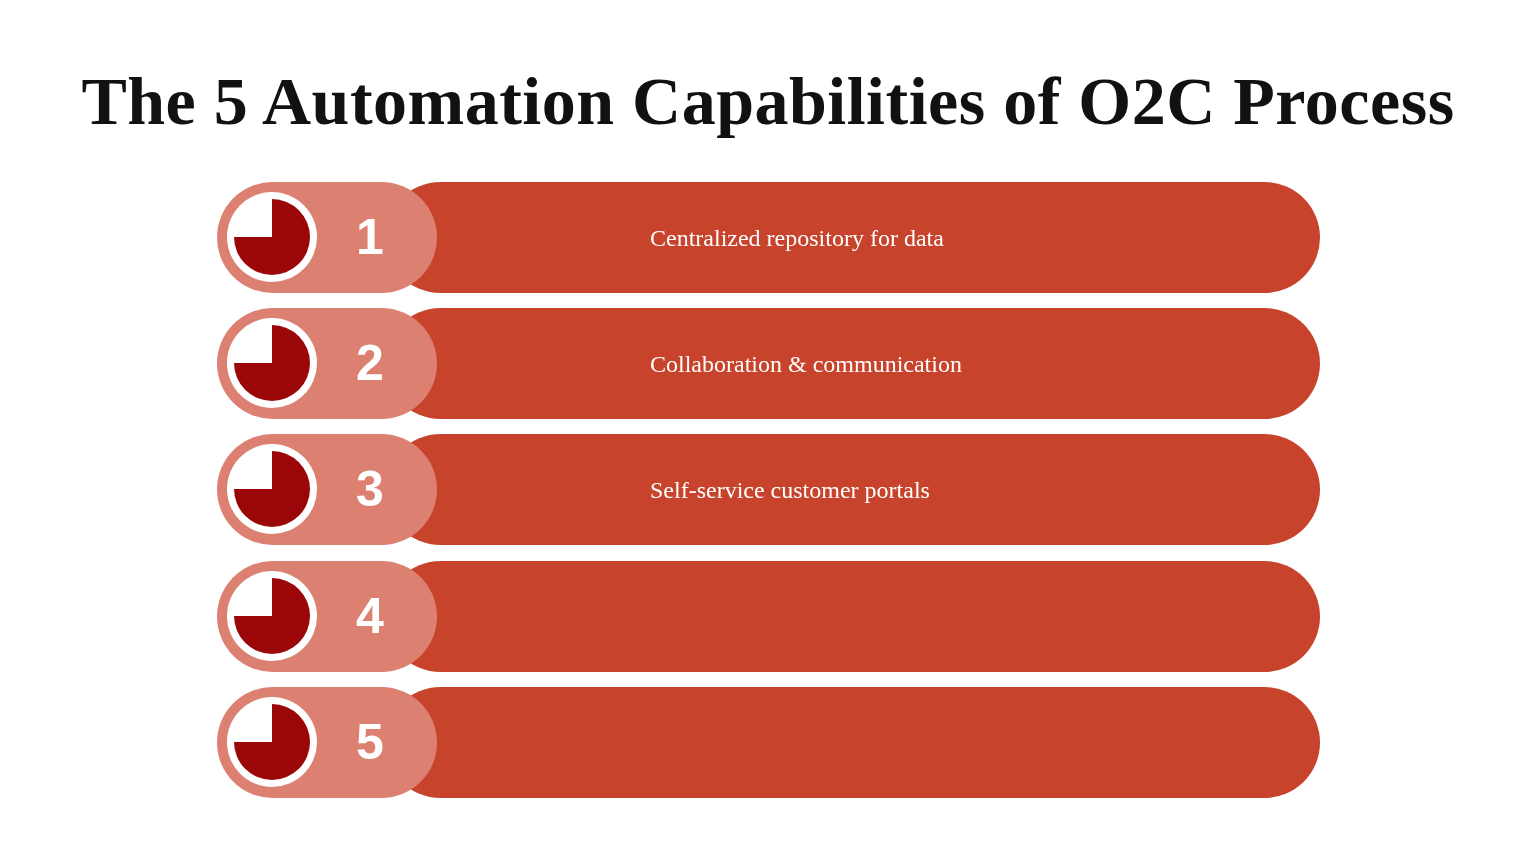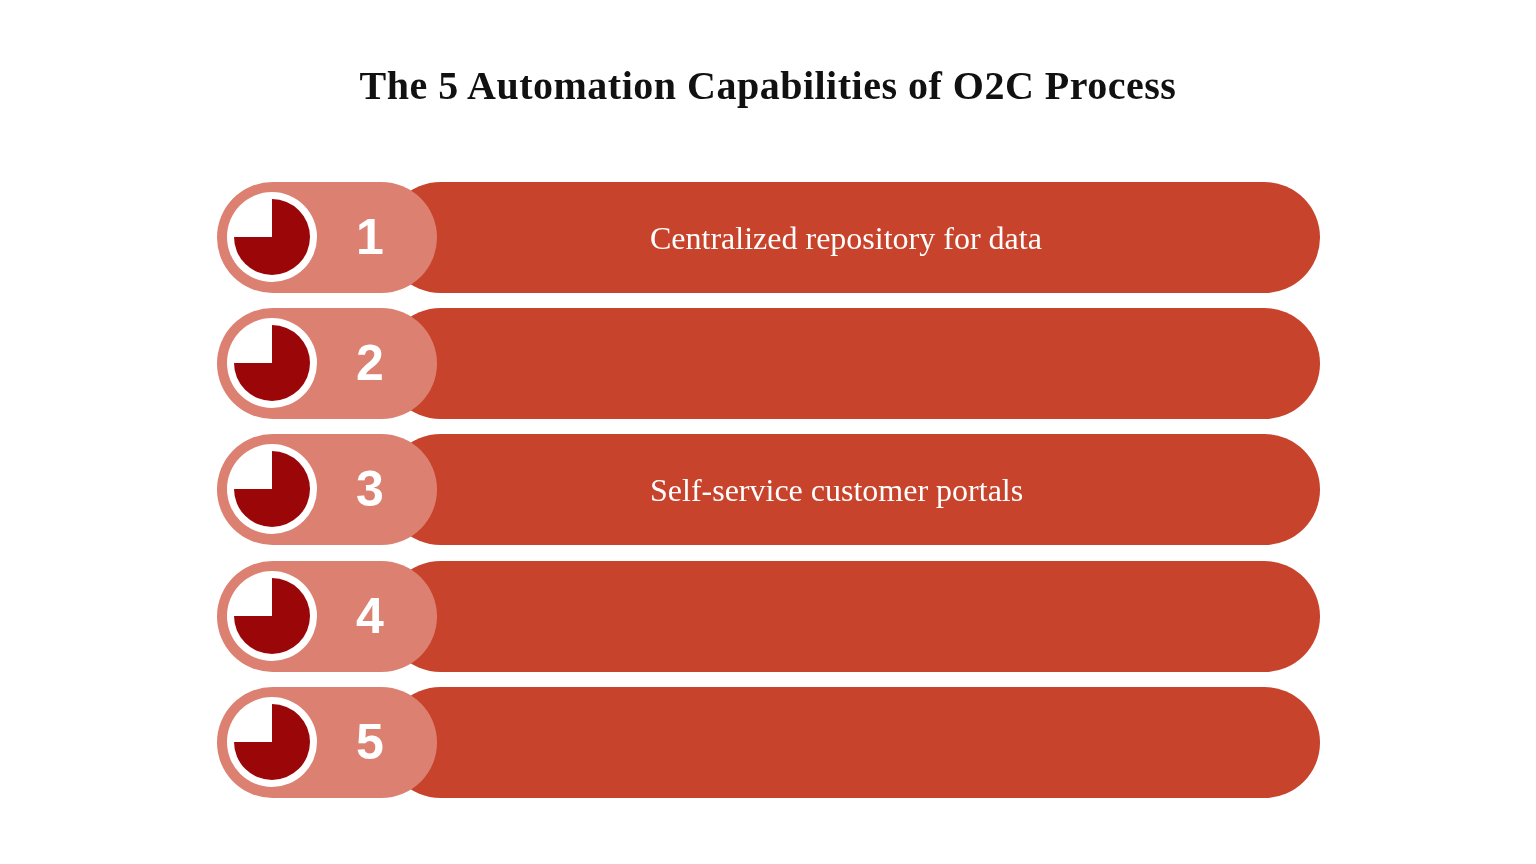--- a/index.html
+++ b/index.html
@@ -16,21 +16,21 @@
     font-family: "Liberation Serif", serif;
   }
   .title {
     position: absolute;
     top: 62px;
     left: 0;
     width: 100%;
     text-align: center;
     font-family: "Liberation Serif", serif;
     font-weight: 700;
-    font-size: 40px;
+    font-size: 68px;
     color: var(--title_text, #111);
     letter-spacing: 0.5px;
   }
   .row {
     position: absolute;
     left: 0;
     width: 1536px;
     height: 111px;
   }
   .row-1 { top: 182px; }
@@ -89,21 +89,21 @@
     font-size: 50px;
   }
   .label {
     position: absolute;
     left: 650px;
     top: 0;
     height: 111px;
     line-height: 113px;
     color: var(--label_text, #fff);
     font-family: "Liberation Serif", serif;
-    font-size: 32px;
+    font-size: 24px;
     white-space: nowrap;
   }
 </style>
 </head>
 <body>
 
 <div class="page">
 
   <div class="title">The 5 Automation Capabilities of O2C Process</div>
 
@@ -117,20 +117,21 @@
     <div class="label">Centralized repository for data</div>
   </div>
 
   <div class="row row-2">
     <div class="bar"></div>
     <div class="pill"></div>
     <div class="icon">
       <div class="pie"></div>
     </div>
     <div class="num">2</div>
+    <div class="label">Collaboration &amp; communication</div>
   </div>
 
   <div class="row row-3">
     <div class="bar"></div>
     <div class="pill"></div>
     <div class="icon">
       <div class="pie"></div>
     </div>
     <div class="num">3</div>
     <div class="label">Self-service customer portals</div>

